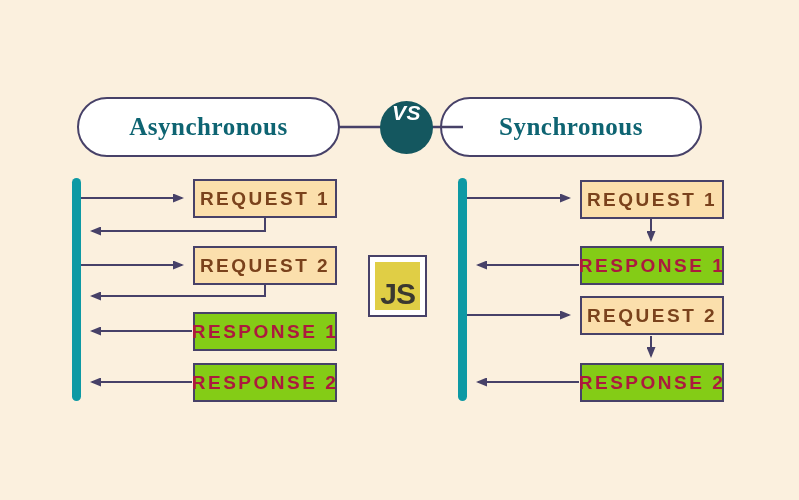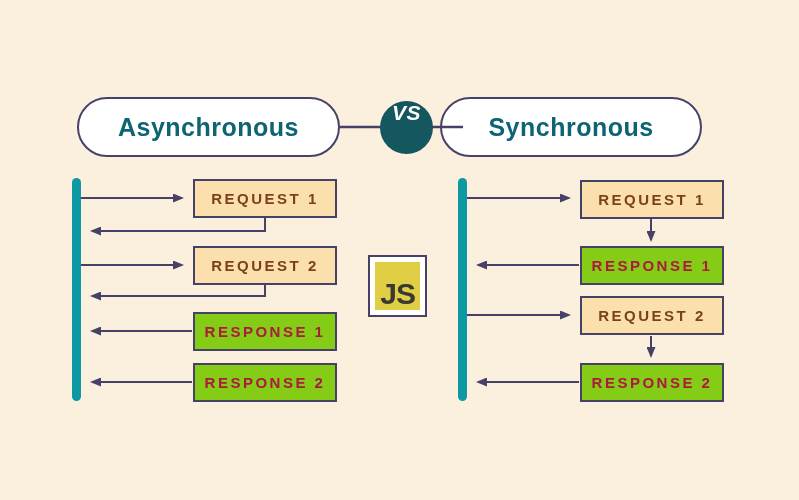--- a/index.html
+++ b/index.html
@@ -10,21 +10,21 @@
     font-family:"Liberation Sans", sans-serif;
     overflow:hidden;
   }
   
   .pill{
     position:absolute;
     height:56px;
     background:#ffffff;
     border:2px solid #474168;
     border-radius:32px;
-    display:flex;align-items:center;justify-content:center;
+    display:flex;align-items:center;justify-content:center;font-family:Liberation Serif, serif;
   }
   .pill-left{left:77px;top:97px;width:259px;}
   .pill-right{left:440px;top:97px;width:258px;}
   .pill .label{
     font-size:25px;font-weight:bold;color:#0E6472;letter-spacing:0.5px;
   }
   .vs-circle{
     position:absolute;left:380px;top:101px;width:53px;height:53px;
     background:#14575F;border-radius:50%;
     display:flex;justify-content:center;
@@ -41,21 +41,21 @@
   .tbar-left{left:72px;}
   .tbar-right{left:458px;}
   
   .box{
     position:absolute;width:140px;height:35px;
     border:2px solid #474168;
     display:flex;align-items:center;justify-content:center;
     z-index:2;
   }
   .box .label{
-    font-size:15px;font-weight:bold;letter-spacing:2.5px;white-space:nowrap;
+    font-size:19px;font-weight:bold;letter-spacing:2.5px;white-space:nowrap;
   }
   .box.request{background:#FBDFAC;}
   .box.request .label{color:#7A421C;}
   .box.response{background:#84cc16;}
   .box.response .label{color:#AC1A3E;}
   .col-async{left:193px;}
   .col-sync{left:580px;}
   
   .arrows{position:absolute;left:0;top:0;z-index:1;}
   

